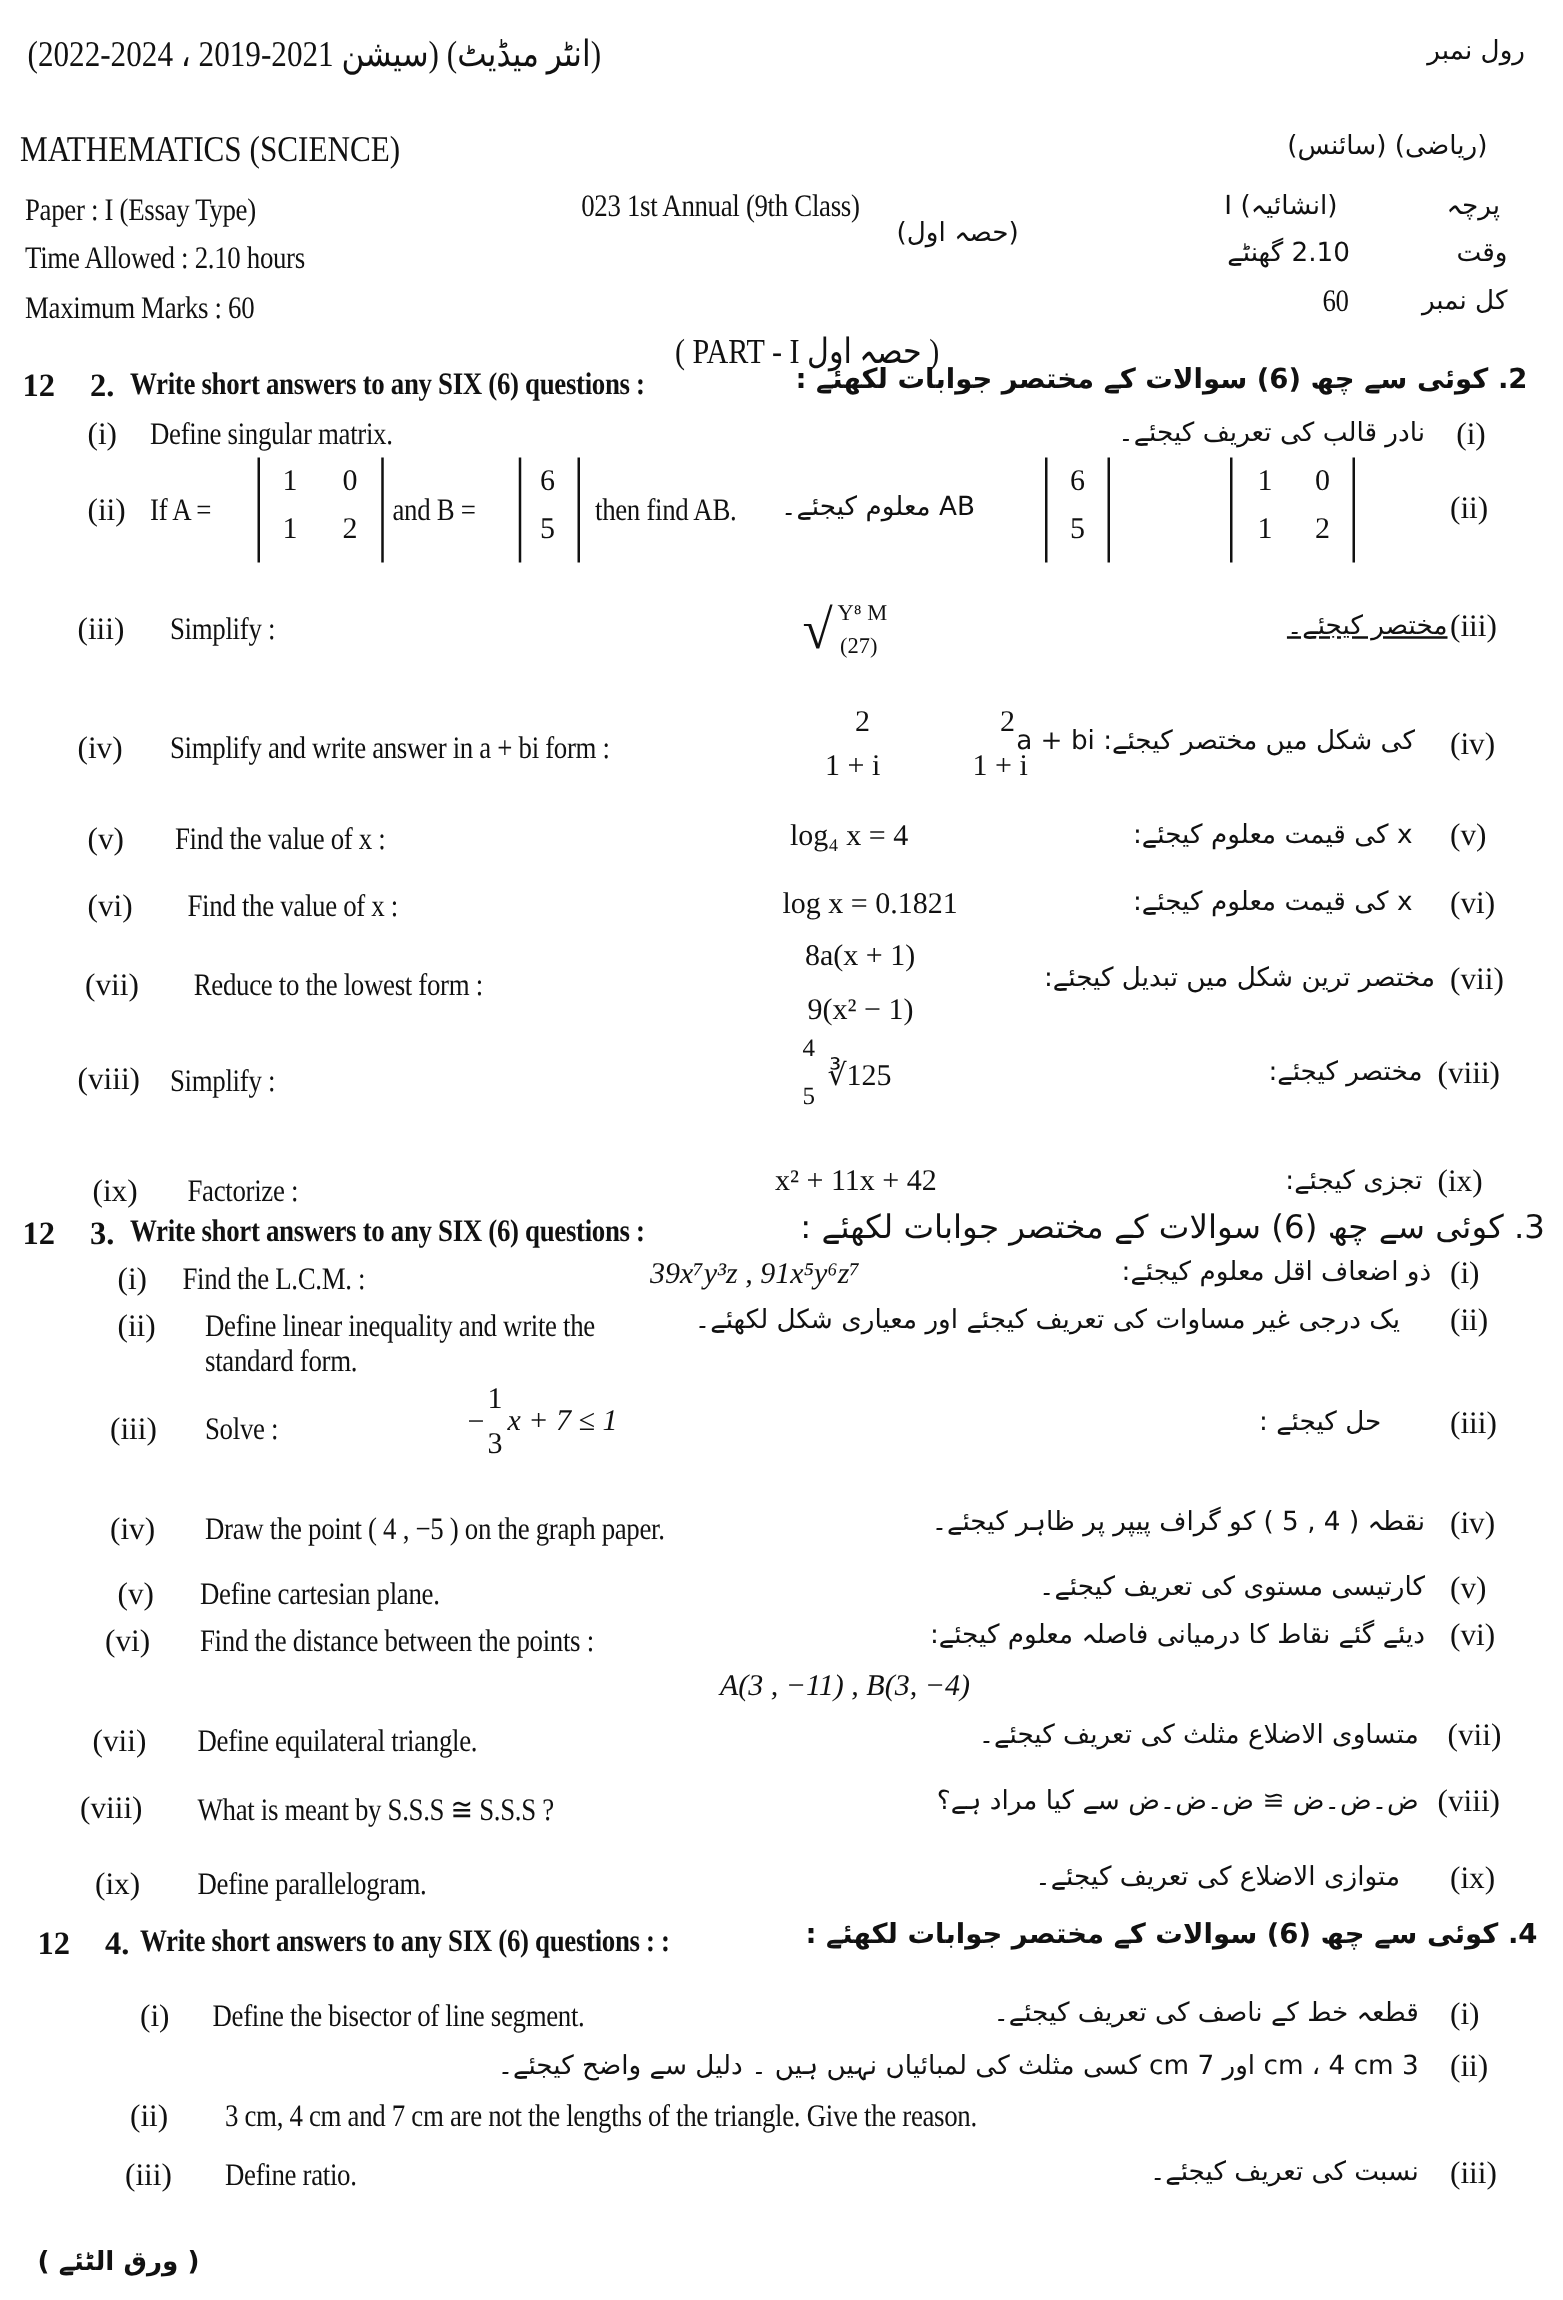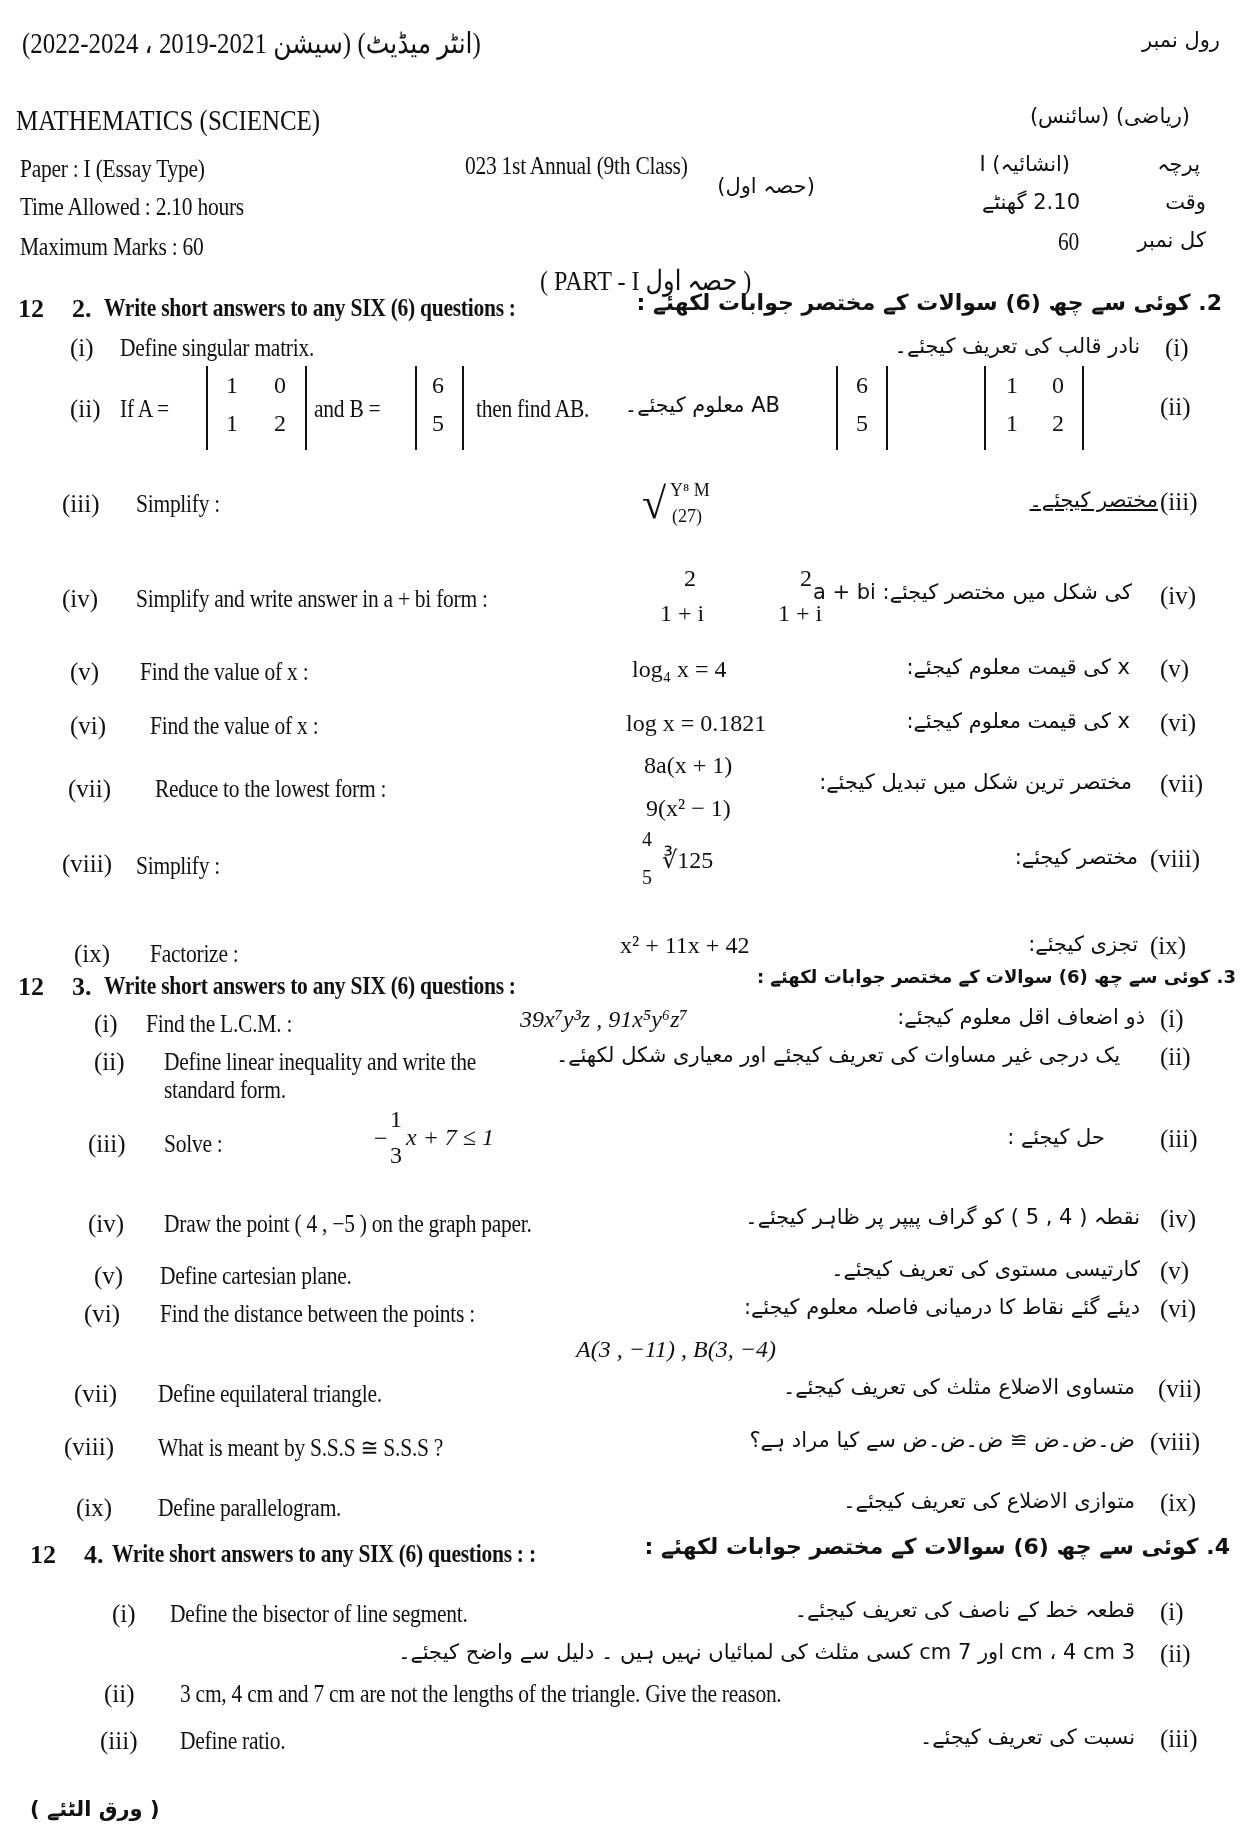--- a/index.html
+++ b/index.html
@@ -109,41 +109,41 @@
 <div class="abs rn" style="left:70px;top:712px;">(vi)</div>
 <div class="abs en" style="left:150px;top:712px;">Find the value of  x :</div>
 <div class="abs math" style="left:626px;top:710px;">log x = 0.1821</div>
 <div class="abs ur" style="right:120px;top:709px;">x کی قیمت معلوم کیجئے:</div>
 <div class="abs rn" style="left:1160px;top:709px;">(vi)</div>
 
 <div class="abs rn" style="left:68px;top:775px;">(vii)</div>
 <div class="abs en" style="left:155px;top:775px;">Reduce to the lowest form :</div>
 <div class="abs math" style="left:644px;top:752px;">8a(x + 1)</div>
 <div class="abs math" style="left:646px;top:795px;">9(x² − 1)</div>
-<div class="abs ur" style="right:118px;top:770px;">مختصر ترین شکل میں تبدیل کیجئے:</div>
+<div class="abs ur" style="right:102px;top:770px;">مختصر ترین شکل میں تبدیل کیجئے:</div>
 <div class="abs rn" style="left:1160px;top:770px;">(vii)</div>
 
 <div class="abs rn" style="left:62px;top:850px;">(viii)</div>
 <div class="abs en" style="left:136px;top:852px;">Simplify :</div>
 <div class="abs math" style="left:642px;top:828px;font-size:20px;">4</div>
 <div class="abs math" style="left:642px;top:866px;font-size:20px;">5</div>
 <div class="abs math" style="left:662px;top:846px;">∛125</div>
 <div class="abs ur" style="right:112px;top:845px;">مختصر کیجئے:</div>
 <div class="abs rn" style="left:1150px;top:845px;">(viii)</div>
 
 <div class="abs rn" style="left:74px;top:940px;">(ix)</div>
 <div class="abs en" style="left:150px;top:940px;">Factorize :</div>
 <div class="abs math" style="left:620px;top:932px;">x² + 11x + 42</div>
 <div class="abs ur" style="right:112px;top:932px;">تجزی کیجئے:</div>
 <div class="abs rn" style="left:1150px;top:932px;">(ix)</div>
 
 <div class="abs num" style="left:18px;top:972px;">12</div>
 <div class="abs num" style="left:72px;top:972px;">3.</div>
 <div class="abs en enb" style="left:104px;top:972px;">Write short answers to any SIX (6) questions :</div>
-<div class="abs ur" style="right:14px;top:966px;font-weight:bold;font-size:18px;">3.  کوئی سے چھ (6) سوالات کے مختصر جوابات لکھئے :</div>
+<div class="abs ur" style="right:14px;top:966px;font-weight:normal;font-size:26px;">3.  کوئی سے چھ (6) سوالات کے مختصر جوابات لکھئے :</div>
 
 <div class="abs rn" style="left:94px;top:1010px;">(i)</div>
 <div class="abs en" style="left:146px;top:1010px;">Find the L.C.M. :</div>
 <div class="abs math mi" style="left:520px;top:1006px;">39x⁷y³z , 91x⁵y⁶z⁷</div>
 <div class="abs ur" style="right:105px;top:1005px;">ذو اضعاف اقل معلوم کیجئے:</div>
 <div class="abs rn" style="left:1160px;top:1005px;">(i)</div>
 
 <div class="abs rn" style="left:94px;top:1048px;">(ii)</div>
 <div class="abs en" style="left:164px;top:1048px;">Define linear inequality and write the</div>
 <div class="abs en" style="left:164px;top:1076px;">standard form.</div>
@@ -180,21 +180,21 @@
 <div class="abs ur" style="right:115px;top:1375px;">متساوی الاضلاع مثلث کی تعریف کیجئے۔</div>
 <div class="abs rn" style="left:1158px;top:1375px;">(vii)</div>
 
 <div class="abs rn" style="left:64px;top:1433px;">(viii)</div>
 <div class="abs en" style="left:158px;top:1433px;">What is meant by  S.S.S ≅ S.S.S ?</div>
 <div class="abs ur" style="right:115px;top:1428px;">ض۔ض۔ض ≅ ض۔ض۔ض سے کیا مراد ہے؟</div>
 <div class="abs rn" style="left:1150px;top:1428px;">(viii)</div>
 
 <div class="abs rn" style="left:76px;top:1494px;">(ix)</div>
 <div class="abs en" style="left:158px;top:1494px;">Define parallelogram.</div>
-<div class="abs ur" style="right:115px;top:1489px;margin-left:32px;">متوازی الاضلاع کی تعریف کیجئے۔</div>
+<div class="abs ur" style="right:130px;top:1489px;margin-left:32px;">متوازی الاضلاع کی تعریف کیجئے۔</div>
 <div class="abs rn" style="left:1160px;top:1489px;">(ix)</div>
 
 <div class="abs num" style="left:30px;top:1540px;">12</div>
 <div class="abs num" style="left:84px;top:1540px;">4.</div>
 <div class="abs en enb" style="left:112px;top:1540px;">Write short answers to any SIX (6) questions : :</div>
 <div class="abs ur" style="right:20px;top:1534px;font-weight:bold;font-size:22px;">4.  کوئی سے چھ (6) سوالات کے مختصر جوابات لکھئے :</div>
 
 <div class="abs rn" style="left:112px;top:1600px;">(i)</div>
 <div class="abs en" style="left:170px;top:1600px;">Define the bisector of line segment.</div>
 <div class="abs ur" style="right:115px;top:1598px;">قطعہ خط کے ناصف کی تعریف کیجئے۔</div>

